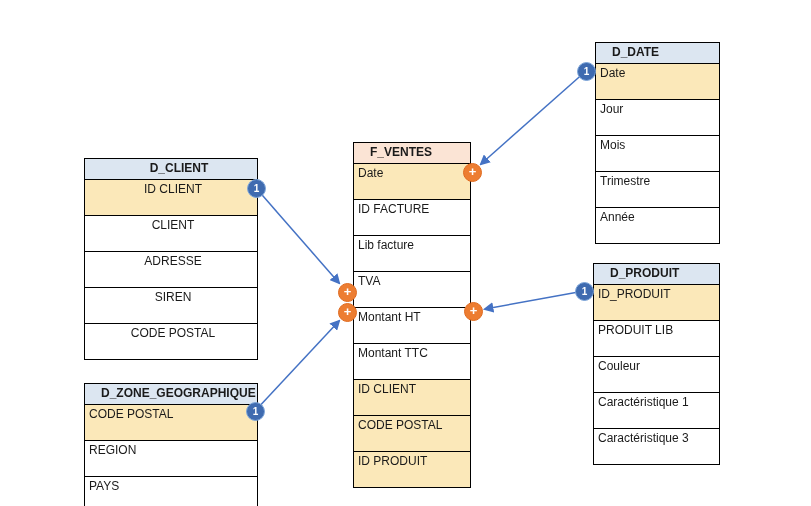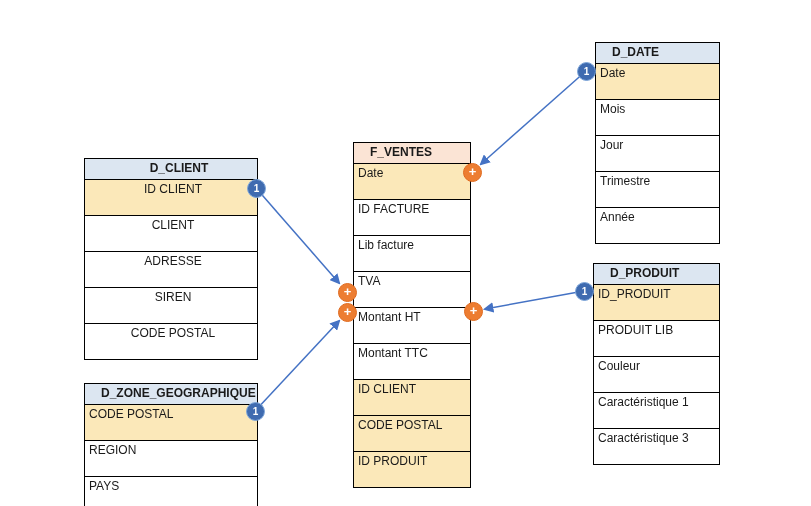--- a/index.html
+++ b/index.html
@@ -114,22 +114,22 @@
     <div class="trow">Montant HT</div>
     <div class="trow">Montant TTC</div>
     <div class="trow key">ID CLIENT</div>
     <div class="trow key">CODE POSTAL</div>
     <div class="trow key">ID PRODUIT</div>
   </div>
 
   <div class="table" style="left:595px;top:42px;width:125px;">
     <div class="thead dim">D_DATE</div>
     <div class="trow key">Date</div>
+    <div class="trow">Jour</div>
     <div class="trow">Mois</div>
-    <div class="trow">Jour</div>
     <div class="trow">Trimestre</div>
     <div class="trow">Année</div>
   </div>
 
   <div class="table" style="left:593px;top:263px;width:127px;">
     <div class="thead dim">D_PRODUIT</div>
     <div class="trow key">ID_PRODUIT</div>
     <div class="trow">PRODUIT LIB</div>
     <div class="trow">Couleur</div>
     <div class="trow">Caractéristique 1</div>

